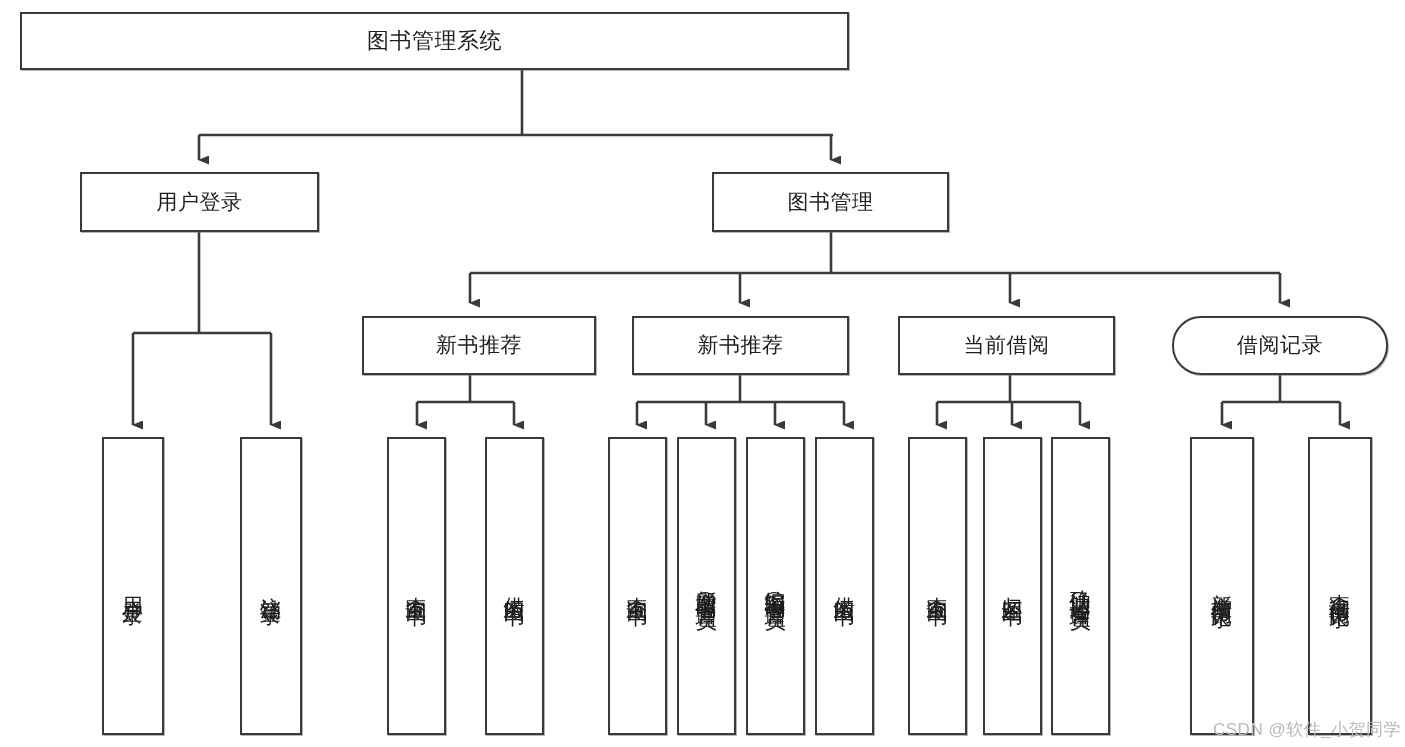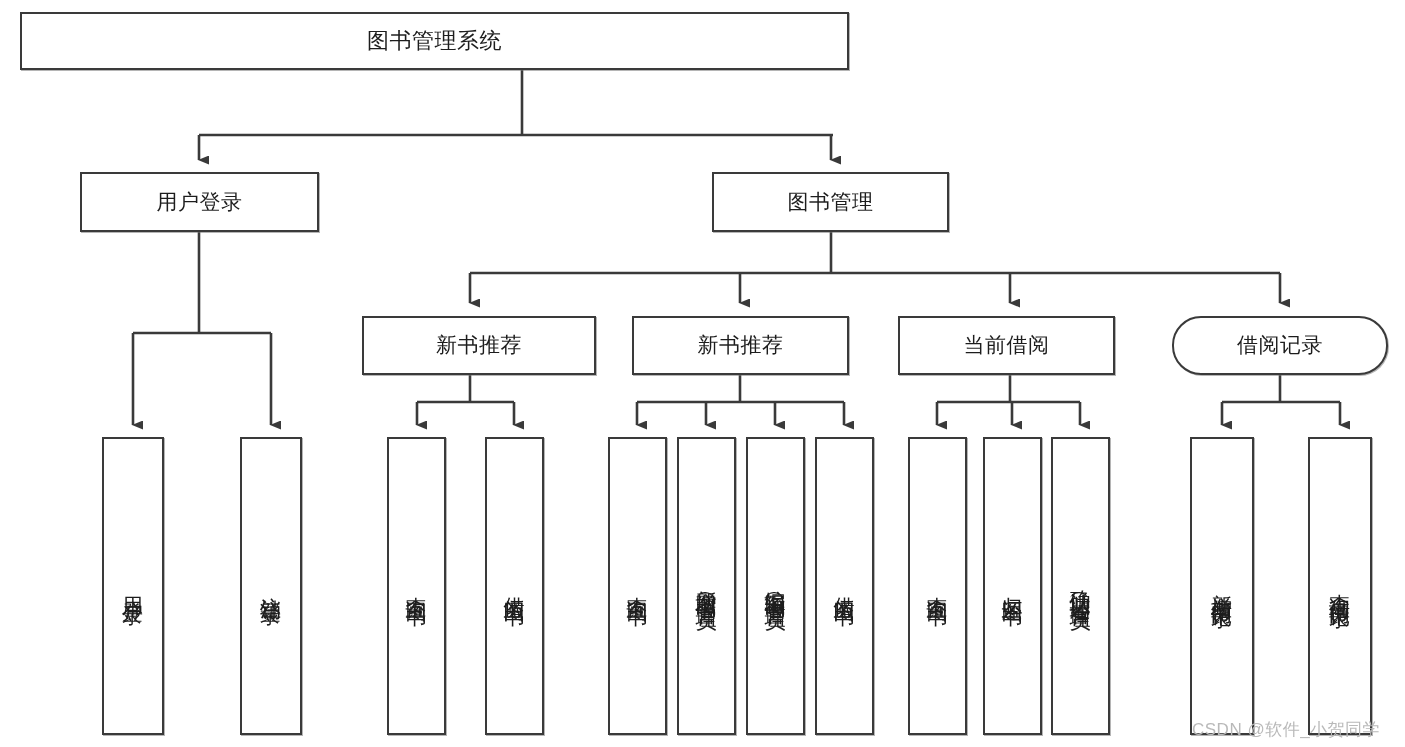--- a/index.html
+++ b/index.html
@@ -179,15 +179,15 @@
   <div class="node vertical" style="left: 1051px; top: 437px; width: 59px; height: 298px; padding-top: 133.5px;">
     <span class="node-label">确认归还（管理员）</span>
   </div>
   <div class="node vertical" style="left: 1190px; top: 437px; width: 64px; height: 298px; padding-top: 138px;">
     <span class="node-label">新增借阅记录</span>
   </div>
   <div class="node vertical" style="left: 1308px; top: 437px; width: 64px; height: 298px; padding-top: 138px;">
     <span class="node-label">查询借阅记录</span>
   </div>
 
-  <div class="watermark" style="left: 1192px; top: 718px;">CSDN @软件_小贺同学</div>
+  <div class="watermark" style="left: 1192px; top: 718px; padding-left: 21px;">CSDN @软件_小贺同学</div>
 
 </div>
 
 </body></html>

